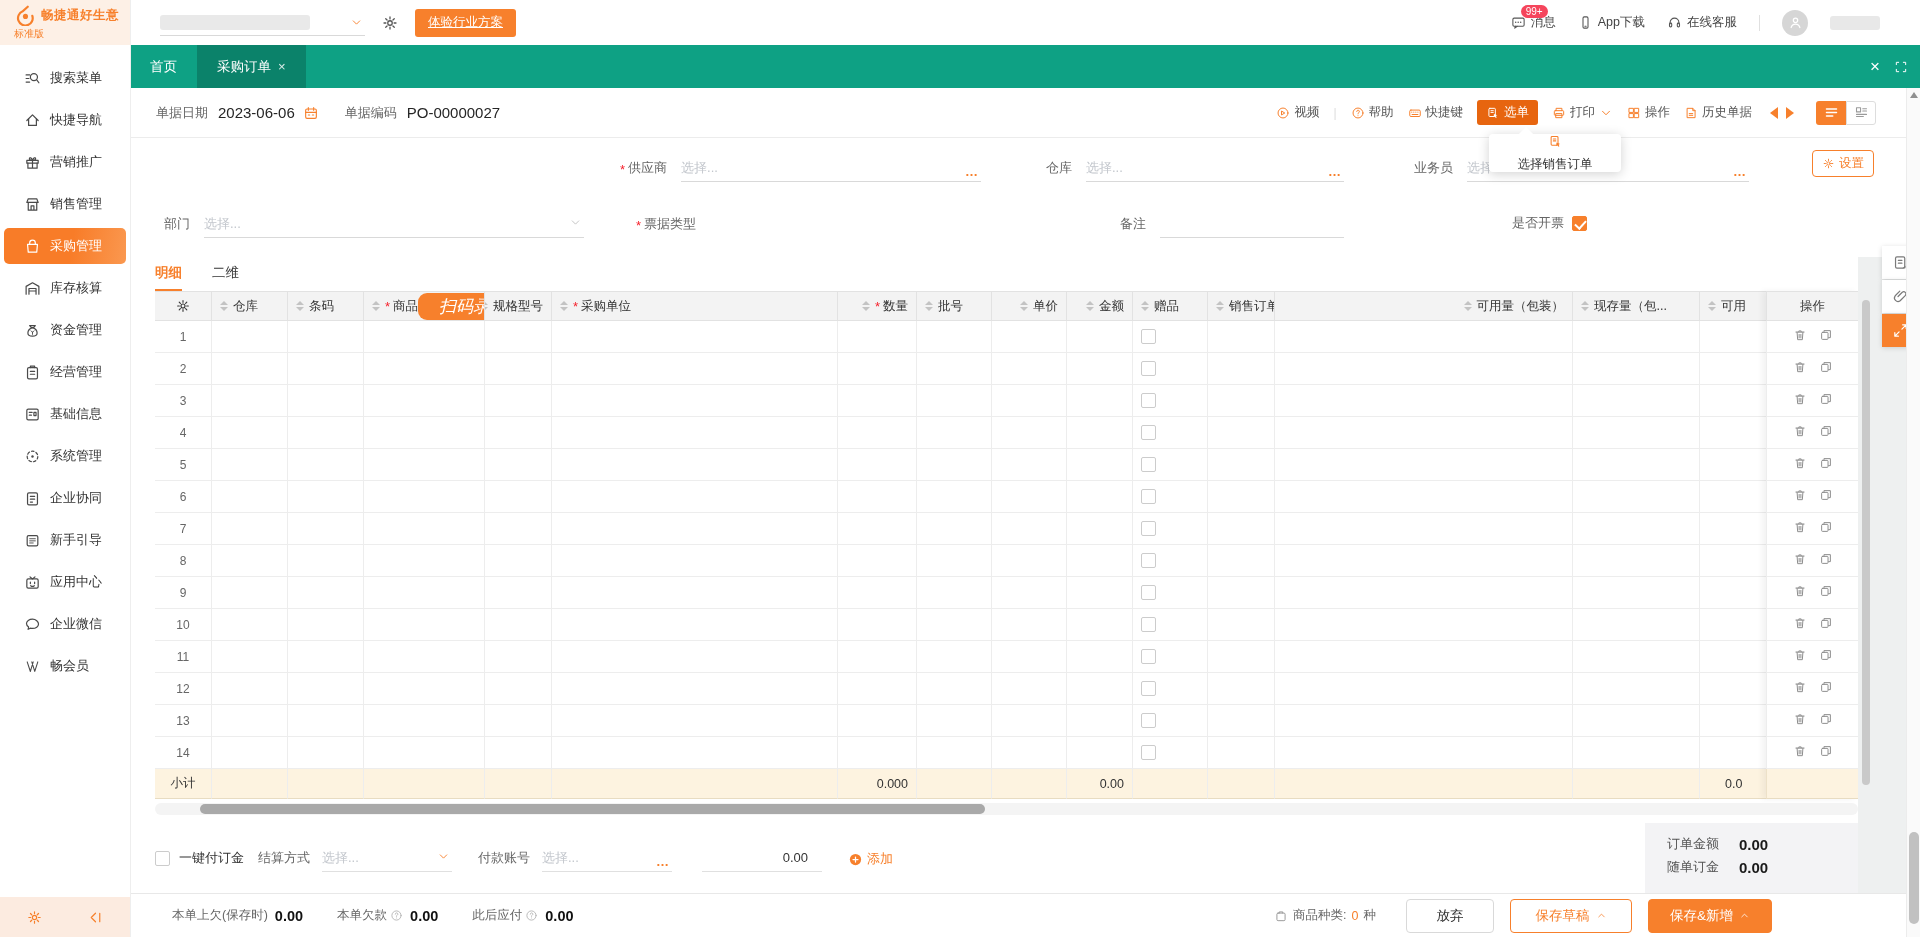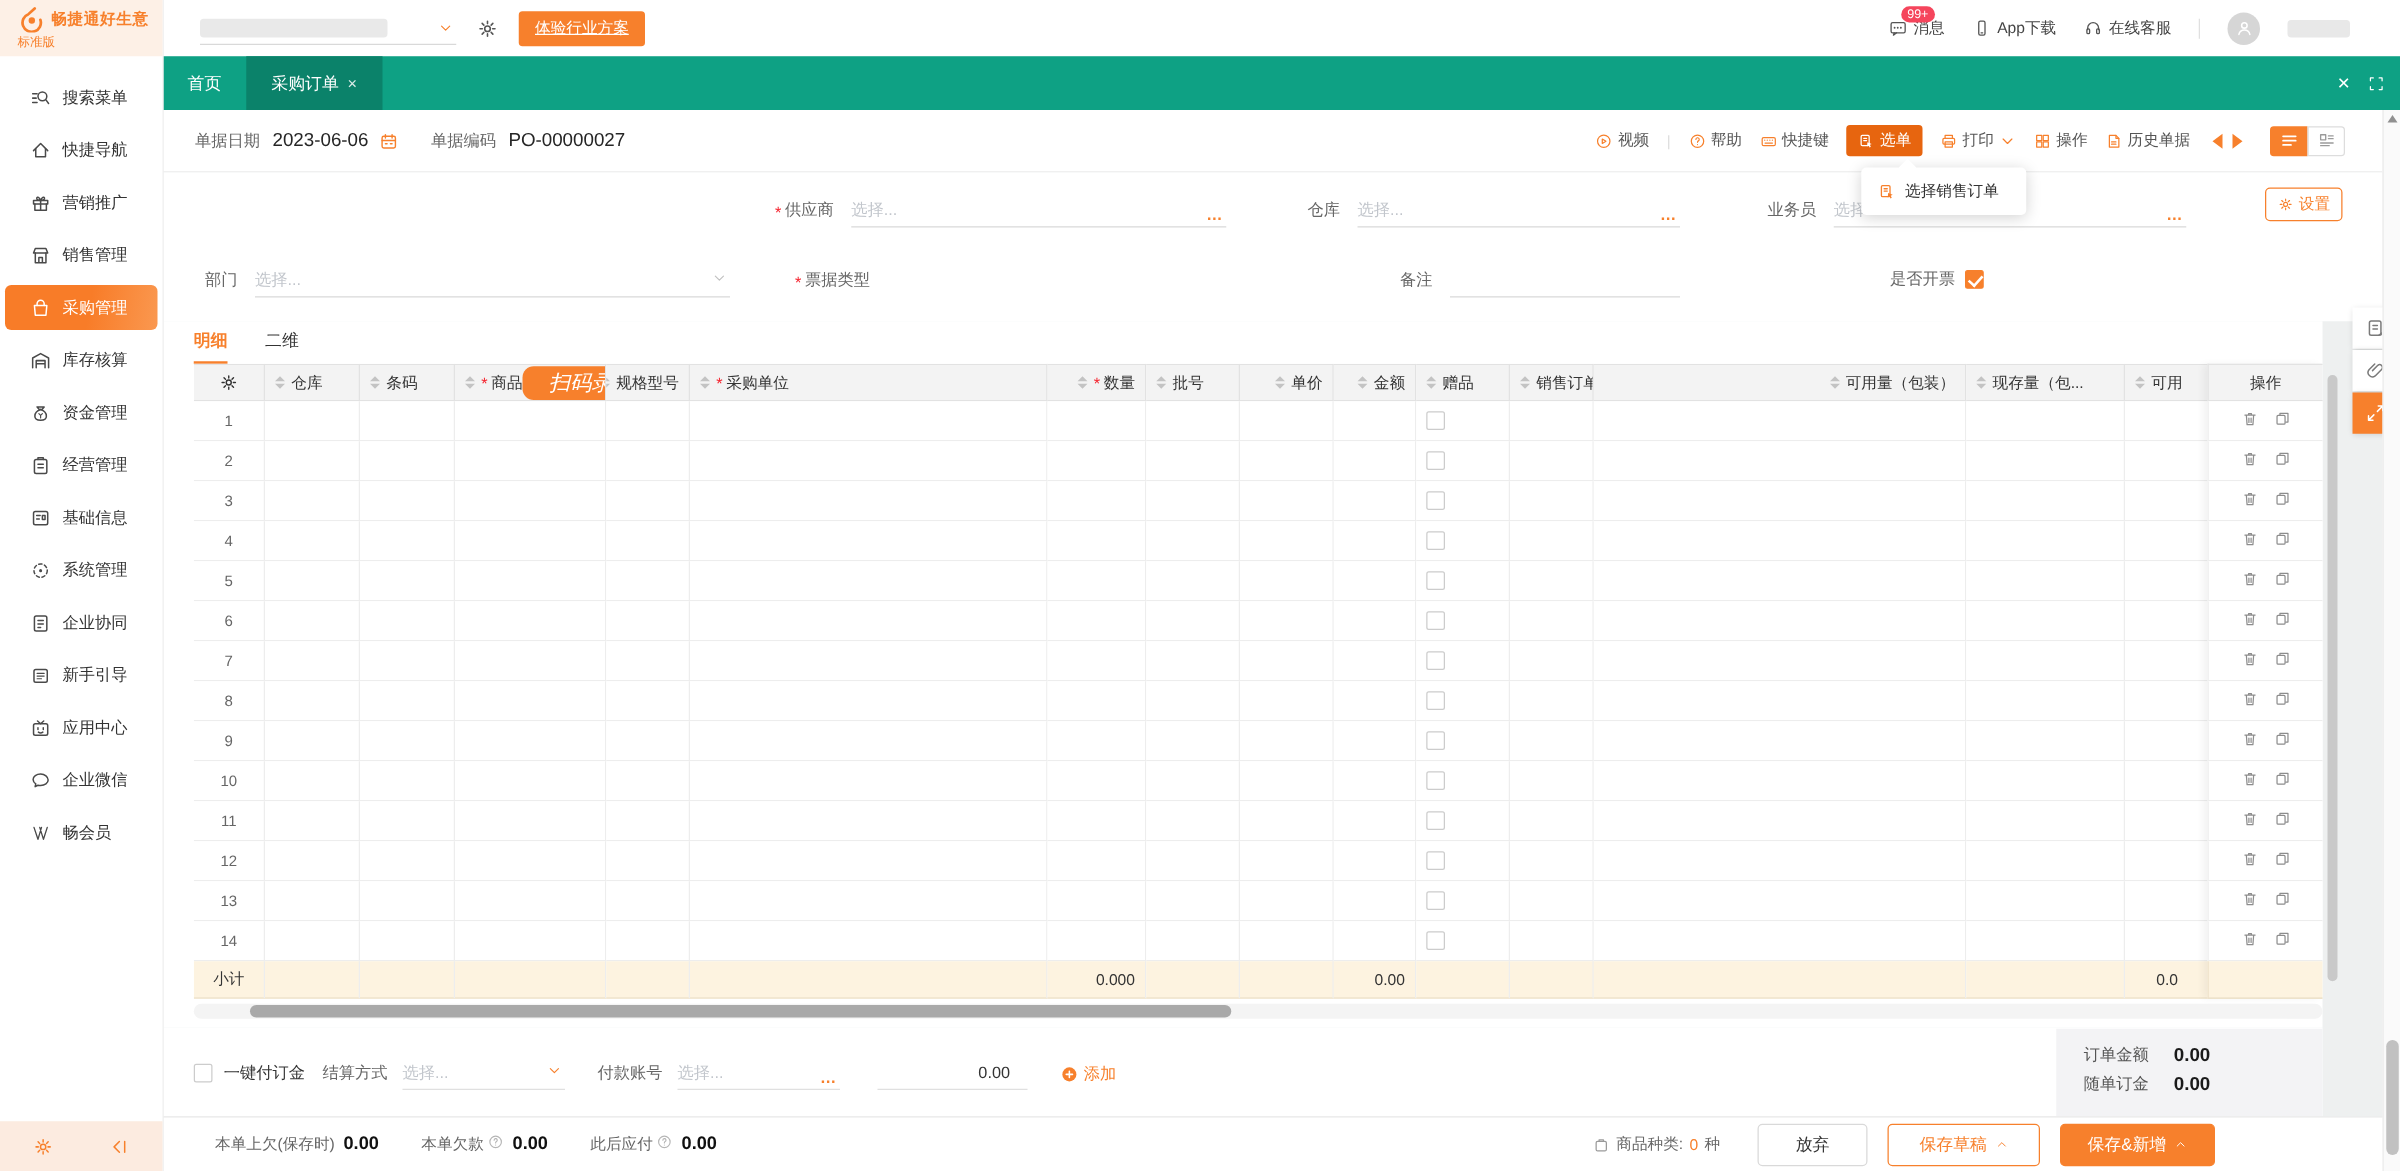--- a/index.html
+++ b/index.html
@@ -66,21 +66,21 @@
   .tri.left  { border-right:8px solid #f7802c; }
   .tri.right { border-left:8px solid #f7802c; }
   .view-toggles { display:flex; margin-left:8px; }
   .vt { width:30px; height:24px; display:flex; align-items:center; justify-content:center; cursor:pointer; }
   .vt1 { background:#f7802c; color:#fff; border-radius:3px 0 0 3px; }
   .vt2 { background:#fff; color:#9a9a9a; border:1px solid #ddd; border-radius:0 3px 3px 0; }
   .vt .ic { width:15px; height:15px; }
 
   
   .popover { position:absolute; left:1489px; top:134px; width:132px; height:38px; background:#fff; border-radius:4px;
-             box-shadow:0 2px 12px rgba(0,0,0,.18); display:flex; align-items:center; gap:7px; padding:0 13px; z-index:50; cursor:pointer; }
+             box-shadow:0 2px 12px rgba(0,0,0,.18); display:flex; align-items:center; gap:7px; padding:0 13px; z-index:50; cursor:pointer;flex-direction:column; }
   .popover::before { content:""; position:absolute; top:-5px; left:32px; width:10px; height:10px; background:#fff; transform:rotate(45deg); }
   .popover .ic { width:15px; height:15px; color:#f7802c; }
   .popover span { font-size:12.5px; color:#333; }
 
   
   .form-card { position:absolute; left:130px; top:138px; width:1776px; height:119px; background:#fff; }
   .ffield { position:absolute; display:flex; align-items:flex-end; height:30px; }
   .flabel { color:#666; font-size:13px; padding-bottom:5px; white-space:nowrap; }
   .req { color:#f5222d; margin-right:3px; padding-bottom:5px; font-size:13px; }
   .finput { position:relative; border-bottom:1px solid #d9d9d9; height:28px; display:flex; align-items:center; margin-left:14px; }
@@ -135,21 +135,21 @@
   .pay-amount { justify-content:flex-end; padding-right:14px; width:120px; }
   .add-link { display:flex; align-items:center; gap:4px; color:#f7802c; font-size:13px; margin-left:26px; padding-bottom:4px; cursor:pointer; }
   .add-link .ic { width:15px; height:15px; }
   .totals-box { position:absolute; right:0; top:1px; width:213px; height:70px; background:#f3f3f5; padding:12px 0 0 22px; }
   .tot-row { display:flex; align-items:center; margin-bottom:5px; }
   .tot-label { color:#555; font-size:13px; width:72px; }
   .tot-val { color:#1a1a1a; font-size:15px; font-weight:bold; }
 
   
   .footer { position:absolute; left:130px; top:893px; width:1790px; height:44px; background:#fff; border-top:1px solid #e8e8e8; display:flex; align-items:center; padding-left:42px; z-index:30; }
-  .f-stat { display:flex; align-items:flex-start; margin-right:34px; }
+  .f-stat { display:flex; align-items:center; margin-right:34px; }
   .f-stat .lab { color:#666; font-size:12.5px; }
   .f-stat .ic { width:13px; height:13px; color:#b5b5b5; margin-left:3px; }
   .f-stat .val { color:#111; font-size:14.5px; font-weight:bold; margin-left:7px; }
   .f-right { position:absolute; right:148px; display:flex; align-items:center; gap:16px; }
   .cat { display:flex; align-items:center; gap:5px; color:#666; font-size:12.5px; margin-right:14px; }
   .cat .ic { width:14px; height:14px; color:#9a9a9a; }
   .cat .cnt { color:#f7802c; }
   .btn { height:34px; border-radius:4px; display:flex; align-items:center; justify-content:center; gap:6px; font-size:13.5px; cursor:pointer; }
   .btn-plain { width:88px; background:#fff; border:1px solid #d9d9d9; color:#333; }
   .btn-outline { width:122px; background:#fff; border:1px solid #f7802c; color:#f7802c; }

